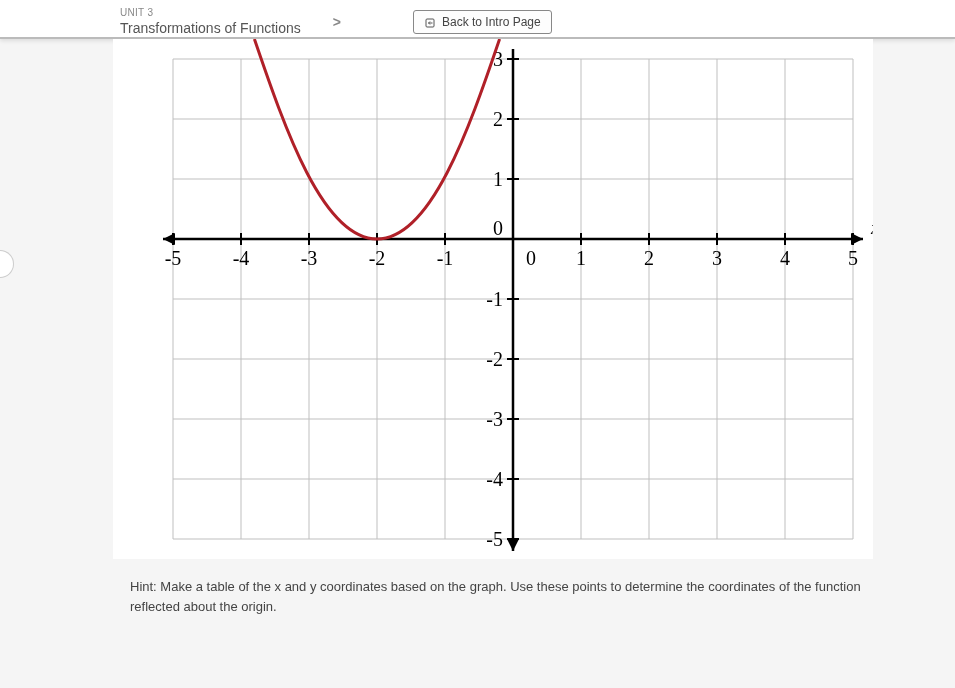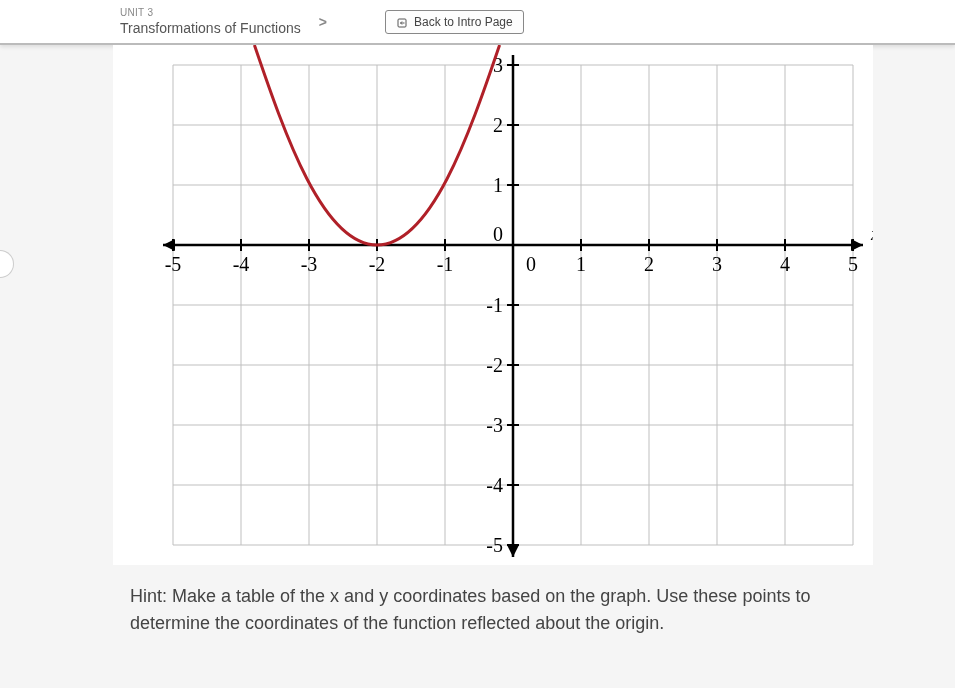--- a/index.html
+++ b/index.html
@@ -7,24 +7,24 @@
     font-family: Arial, Helvetica, sans-serif;
     background: #f5f5f5;
     width: 955px;
     height: 688px;
     overflow: hidden;
     position: relative;
   }
   .topbar {
     background: #fff;
     border-bottom: 2px solid #bbb;
-    padding: 6px 0 6px 120px;
+    padding: 6px 0 0 120px;
     display: flex;
     align-items: center;
-    gap: 18px;
+    gap: 32px;
     font-size: 11px;
     color: #555;
     box-shadow: 0 2px 4px rgba(0,0,0,0.1);
   }
   .nav-col { display: flex; flex-direction: column; line-height: 1.3; }
   .nav-label { font-size: 10px; color: #888; text-transform: uppercase; letter-spacing: .3px; }
   .nav-text { font-size: 14px; color: #555; }
   .chev { font-size: 14px; color: #888; font-weight: bold; }
   .back-btn {
     margin-left: 40px;
@@ -49,21 +49,21 @@
   }
   svg.chart { display: block; }
   .question-block {
     margin: 18px 30px 0 60px;
     font-size: 14px;
     color: #333;
     line-height: 1.5;
   }
   .hint {
     margin-top: 10px;
-    font-size: 18px;
+    font-size: 13px;
     color: #444;
   }
   .ghost {
     position: absolute;
     left: 0;
     top: 250px;
     width: 14px;
     height: 28px;
     border: 1px solid #ccc;
     border-left: none;

